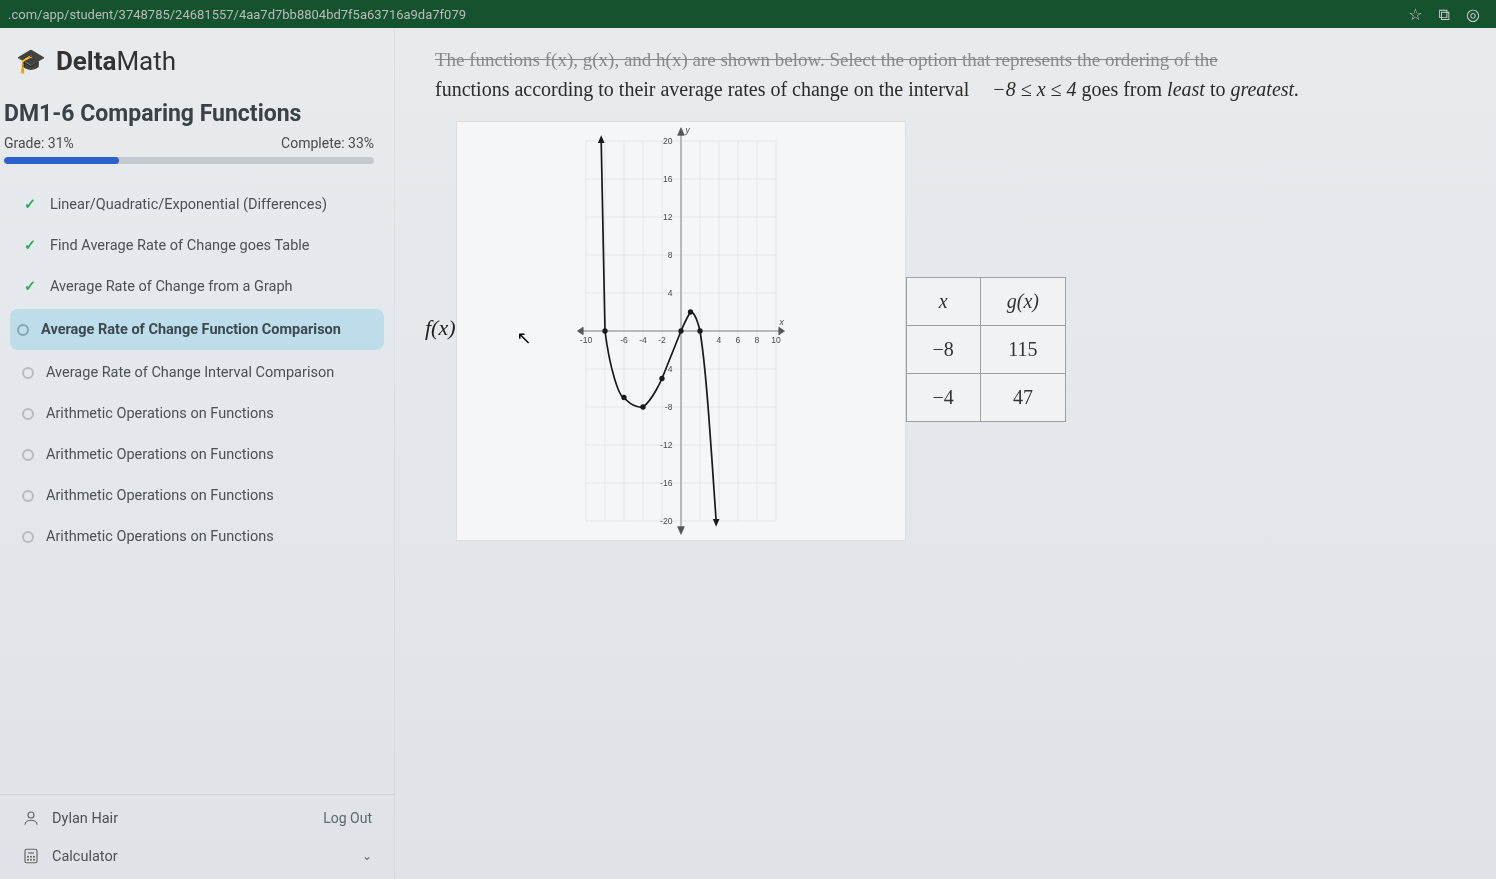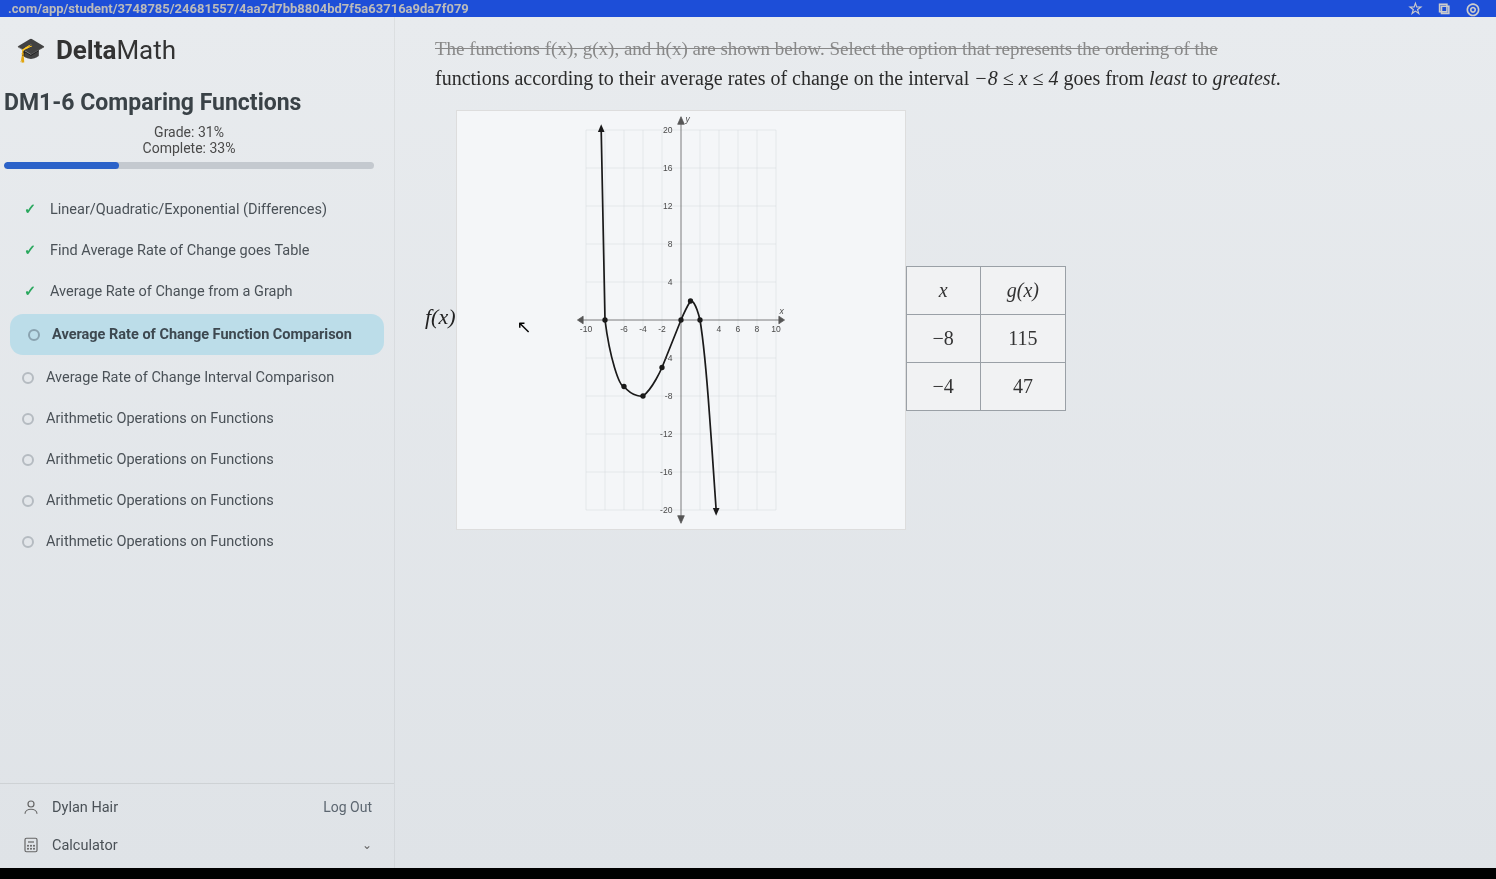--- a/index.html
+++ b/index.html
@@ -5,28 +5,27 @@
     * { margin: 0; padding: 0; box-sizing: border-box; }
     body {
       font-family: -apple-system, BlinkMacSystemFont, "Segoe UI", Roboto, sans-serif;
       background: #000;
       color: #333;
       width: 1496px;
       height: 879px;
       overflow: hidden;
     }
     .browser-bar {
-      background: #1d4ed8;
-      height: 17px;
+      background: #14532d;
+      height: 28px;
       display: flex;
       align-items: center;
       padding: 0 8px;
       color: #ccc;
       font-size: 13px;
-      font-weight: bold;
     }
     .url { flex: 1; color: #bbb; white-space: nowrap; overflow: hidden; text-overflow: ellipsis; }
     .browser-icons { display: flex; gap: 16px; margin-left: auto; padding-right: 8px;}
     .browser-icons span { color: #ccc; font-size: 16px; }
     .page {
       display: flex;
       height: calc(100% - 28px);
       background: linear-gradient(180deg, #e8ebee 0%, #dfe3e7 100%);
     }
     .sidebar {
@@ -62,21 +61,20 @@
       padding-bottom: 10px;
     }
     .credit b { font-weight: 700; color: #333; }
     .grade-row {
       display: flex;
       align-items: center;
       justify-content: space-between;
       font-size: 14px;
       color: #4a4a4a;
       padding: 2px 10px 4px 2px;
-      flex-direction: column;
     }
     .progress {
       height: 7px;
       background: #c4c9cf;
       border-radius: 4px;
       margin: 2px 10px 20px 2px;
       position: relative;
       overflow: hidden;
     }
     .progress-fill {
@@ -103,23 +101,23 @@
       display: inline-flex;
       justify-content: center;
     }
     .skill.todo .marker {
       width: 12px; height: 12px;
       border: 2px solid #b5bbc1;
       border-radius: 50%;
     }
     .skill.active {
       background: #bcdde9;
-      border-radius: 13px;
+      border-radius: 8px;
       margin: 2px 10px;
-      padding: 12px 18px;
+      padding: 12px 7px;
       font-weight: 700;
       color: #3d4850;
       align-items: center;
     }
     .skill.active .marker {
       width: 12px; height: 12px;
       border: 2px solid #8aa3b0;
       border-radius: 50%;
     }
     .footer {
@@ -154,21 +152,21 @@
       line-height: 1.55;
       padding: 6px 10px 10px 10px;
     }
     .prompt-top {
       font-size: 19px;
       color: #555;
       white-space: nowrap;
       overflow: hidden;
     }
     .strike { text-decoration: line-through; color: #888; }
-    .math { font-style: italic; }
+    .math { font-style: italic; margin-left: 18px; }
     .content-area {
       display: flex;
       flex-direction: row;
       align-items: center;
       padding-top: 6px;
     }
     .fx-label {
       font-family: Georgia, serif;
       font-size: 22px;
       font-style: italic;

